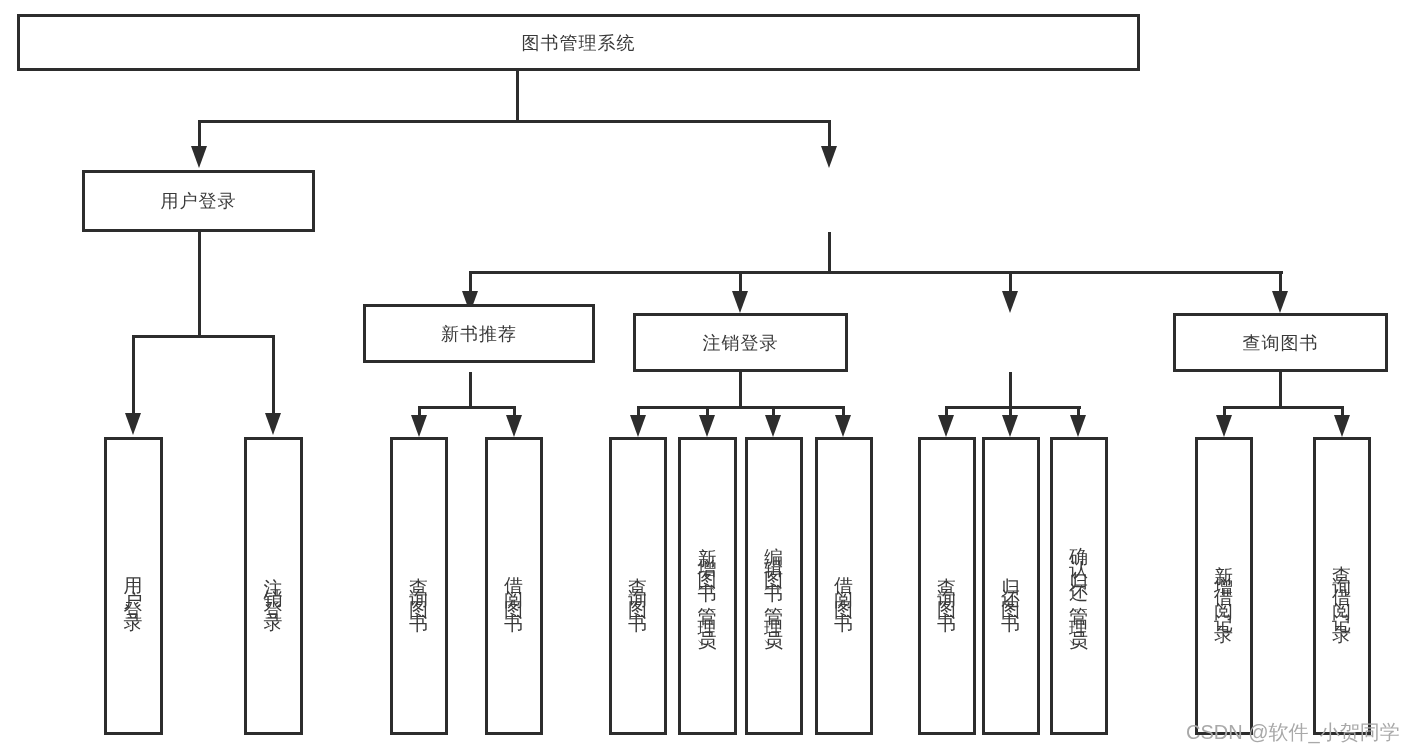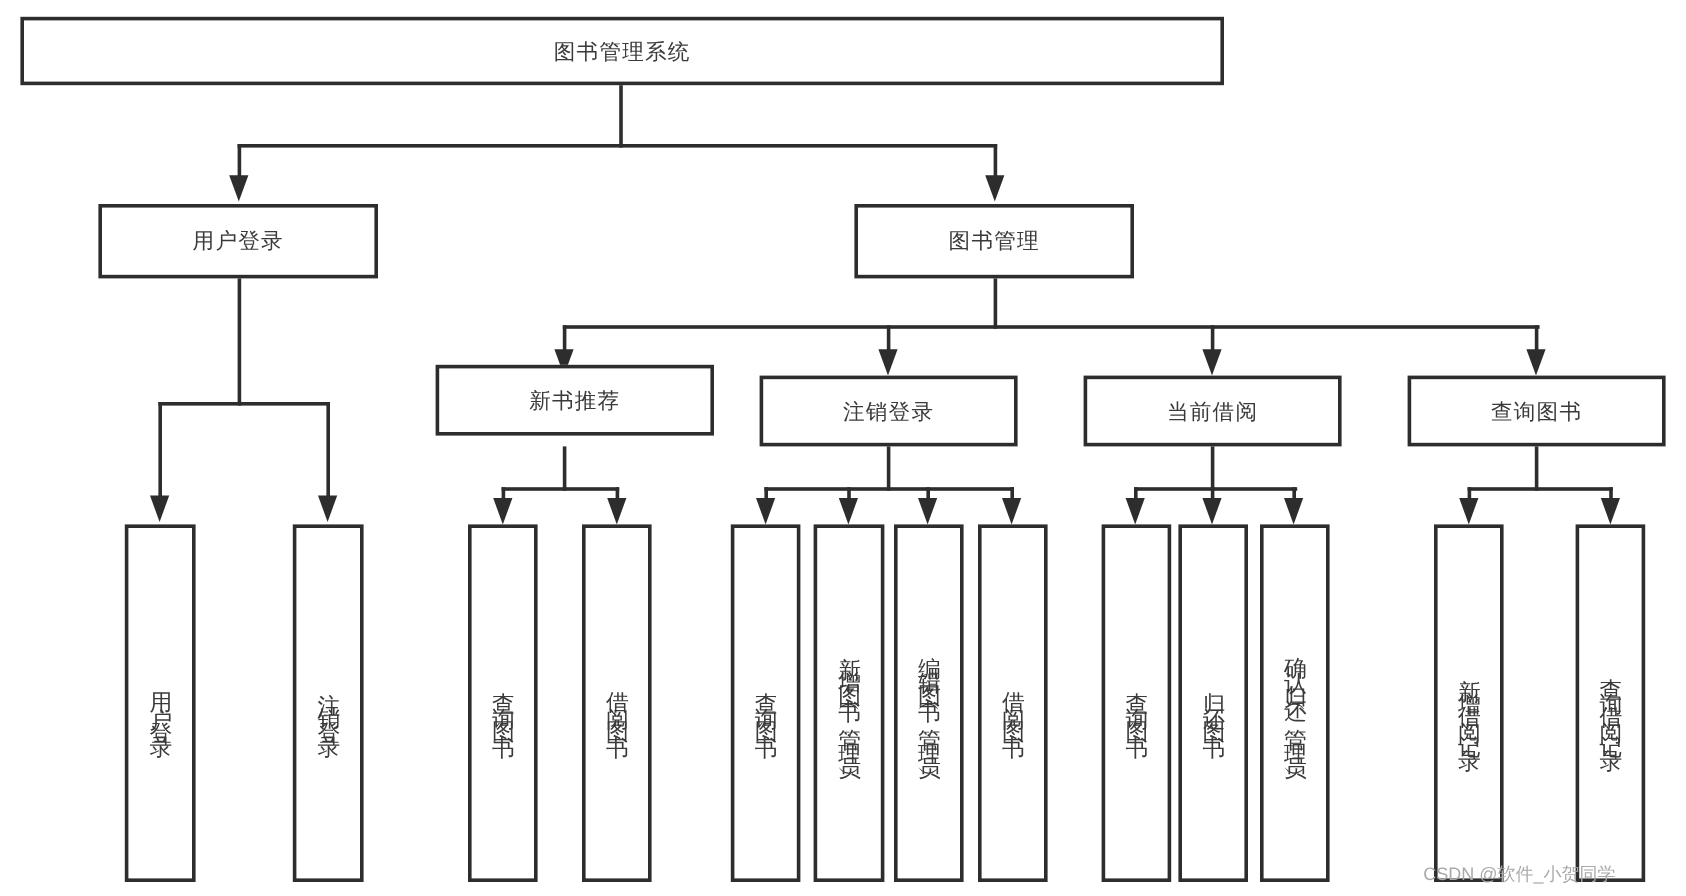--- a/index.html
+++ b/index.html
@@ -43,48 +43,45 @@
   .ar {
     position: absolute;
     width: 0; height: 0;
     border-left: 8px solid transparent;
     border-right: 8px solid transparent;
     border-top: 22px solid #2d2d2d;
   }
   .watermark {
     position: absolute;
     color: #a9a9a9;
-    font-size: 15px;
+    font-size: 20px;
     white-space: nowrap;
     z-index: 5;
   }
 </style>
 </head>
 <body>
 
 <div id="canvas">
 
-  <div class="box" style="left:17px; top:14px; width:1003px; height:57px;">
+  <div class="box" style="left:17px; top:14px; width:1123px; height:57px;">
     <span>图书管理系统</span>
   </div>
 
   <div>
     <div class="vl" style="left:516px; top:71px; height:52px;"></div>
     <div class="hl" style="left:198px; top:120px; width:633px;"></div>
     <div class="vl" style="left:198px; top:120px; height:28px;"></div>
     <div class="ar" style="left:191px; top:146px;"></div>
     <div class="vl" style="left:828px; top:120px; height:28px;"></div>
     <div class="ar" style="left:821px; top:146px;"></div>
   </div>
 
   <div class="box" style="left:82px; top:170px; width:233px; height:62px;">
     <span>用户登录</span>
-  </div>
-  <div class="box" style="left:712px; top:170px; width:233px; height:62px;">
-    <span>图书管理</span>
   </div>
 
   <div>
     <div class="vl" style="left:198px; top:232px; height:106px;"></div>
     <div class="hl" style="left:132px; top:335px; width:143px;"></div>
     <div class="vl" style="left:132px; top:335px; height:80px;"></div>
     <div class="ar" style="left:125px; top:413px;"></div>
     <div class="vl" style="left:272px; top:335px; height:80px;"></div>
     <div class="ar" style="left:265px; top:413px;"></div>
   </div>
@@ -101,23 +98,20 @@
     <div class="vl" style="left:1279px; top:271px; height:22px;"></div>
     <div class="ar" style="left:1272px; top:291px;"></div>
   </div>
 
   <div class="box" style="left:363px; top:304px; width:232px; height:59px;">
     <span>新书推荐</span>
   </div>
   <div class="box" style="left:633px; top:313px; width:215px; height:59px;">
     <span>注销登录</span>
   </div>
-  <div class="box" style="left:903px; top:313px; width:215px; height:59px;">
-    <span>当前借阅</span>
-  </div>
   <div class="box" style="left:1173px; top:313px; width:215px; height:59px;">
     <span>查询图书</span>
   </div>
 
   <div>
     <div class="vl" style="left:469px; top:372px; height:37px;"></div>
     <div class="hl" style="left:418px; top:406px; width:98px;"></div>
     <div class="vl" style="left:418px; top:406px; height:12px;"></div>
     <div class="ar" style="left:411px; top:415px;"></div>
     <div class="vl" style="left:513px; top:406px; height:12px;"></div>

